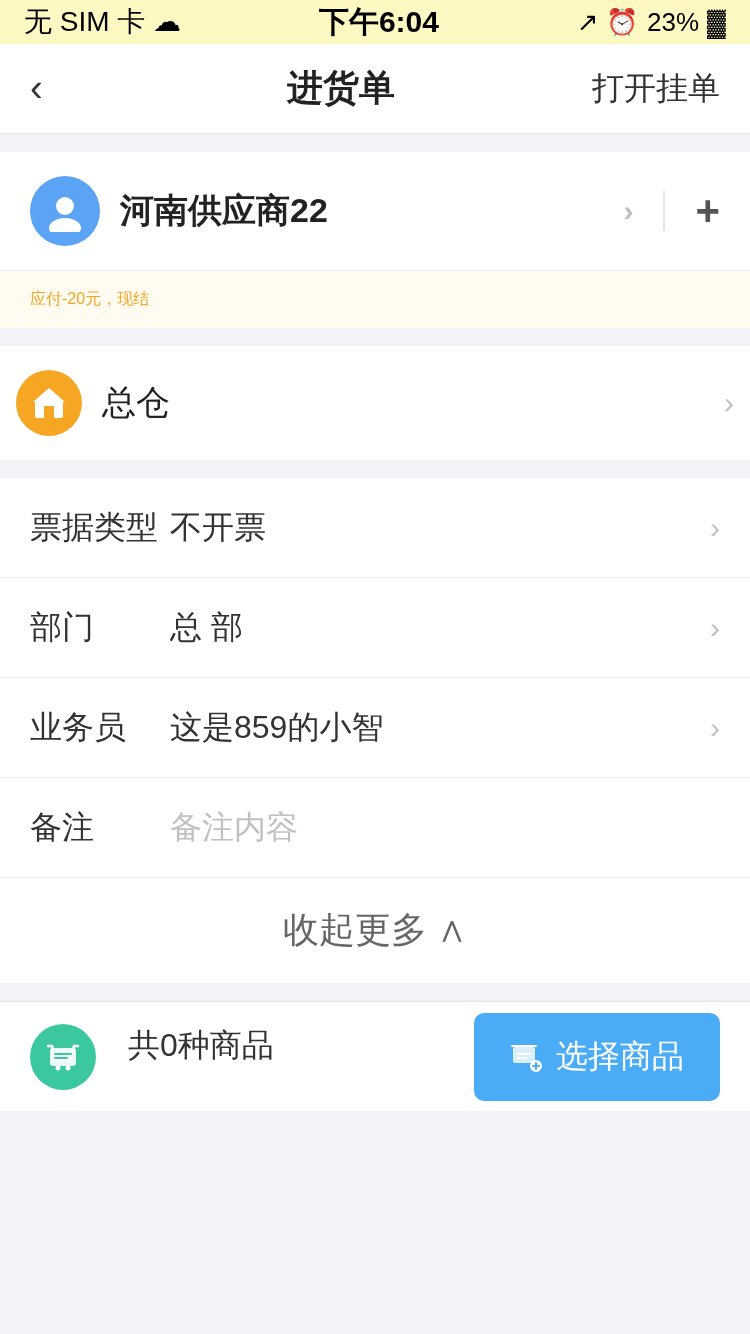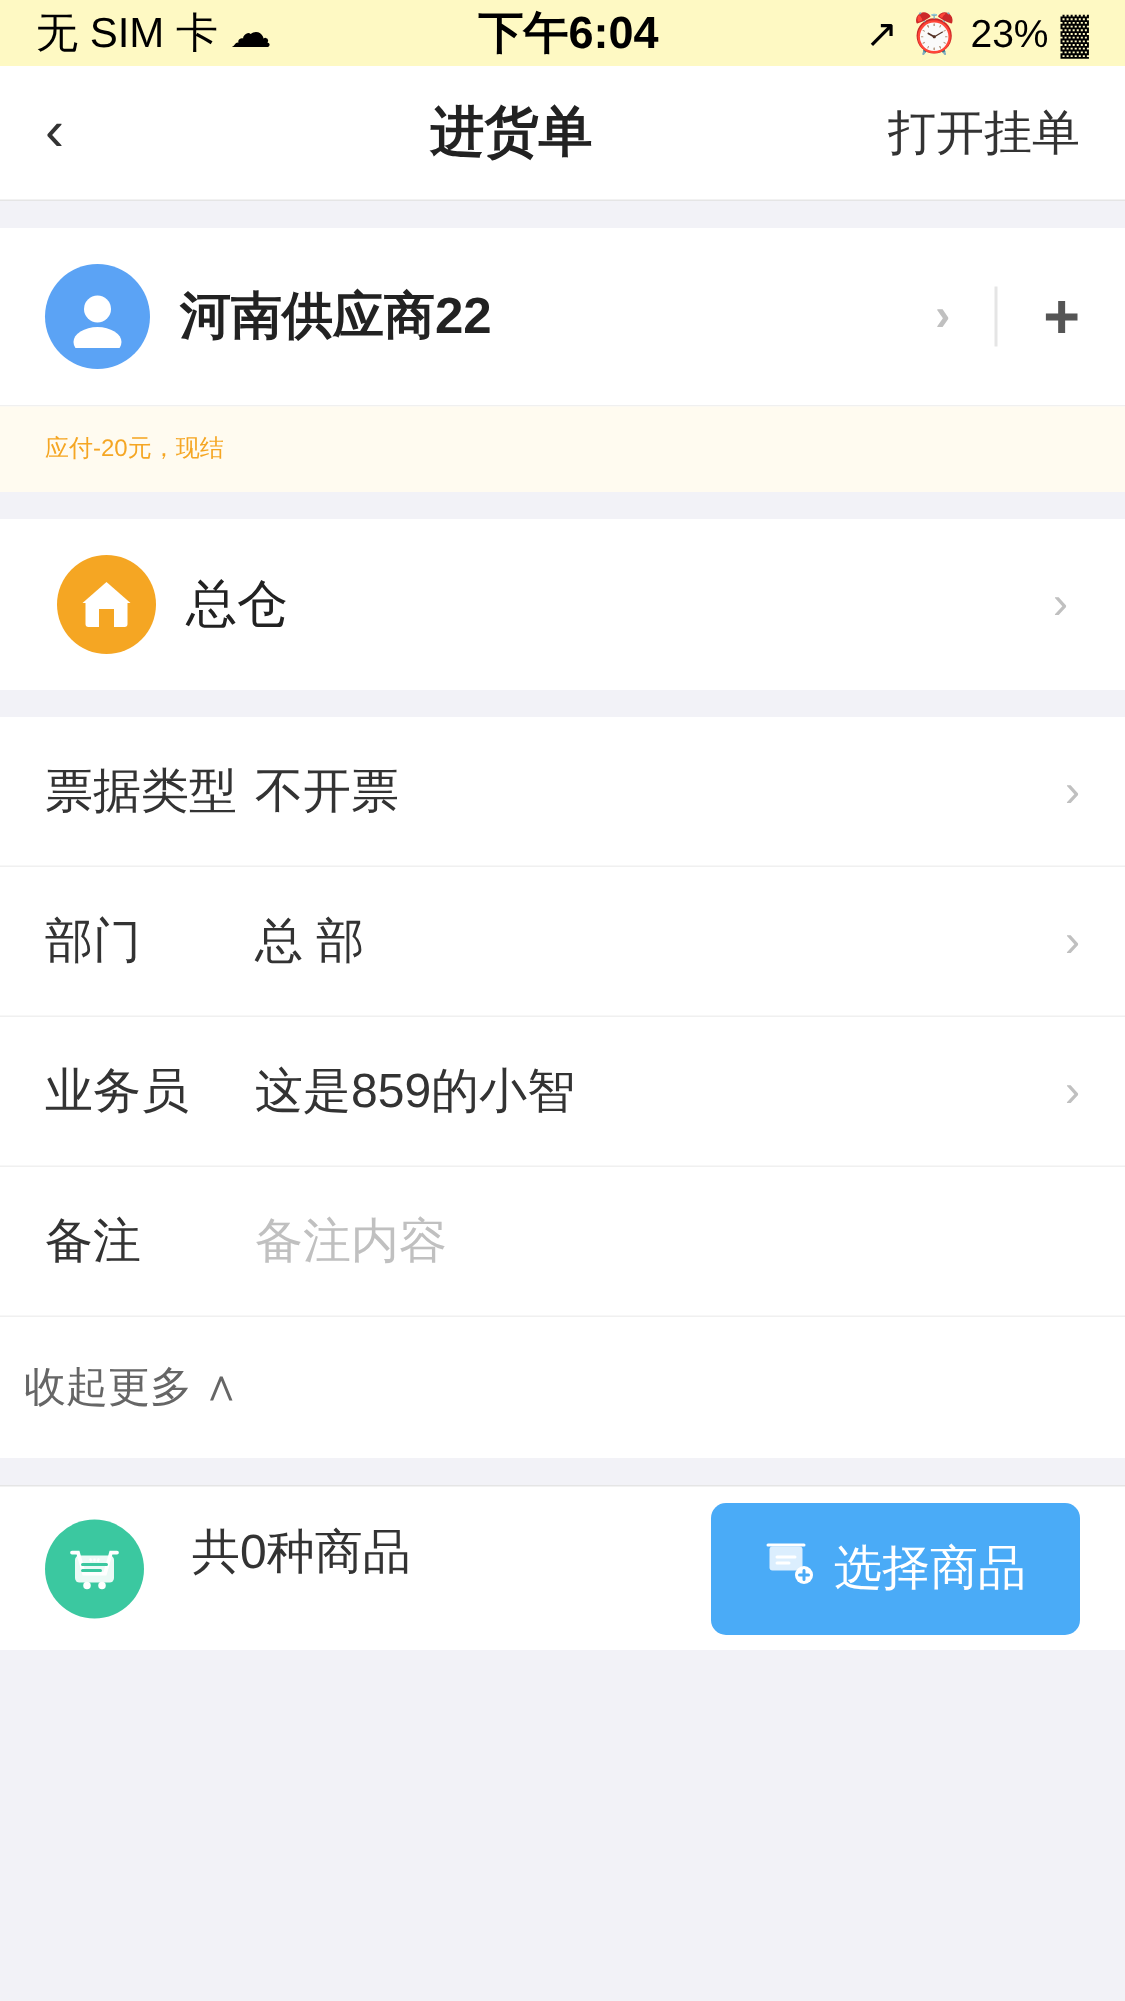--- a/index.html
+++ b/index.html
@@ -115,21 +115,21 @@
       background: #fffbf0;
       padding: 18px 30px;
       font-size: 16px;
       color: #f5a623;
     }
 
     
     .warehouse-row {
       display: flex;
       align-items: center;
-      padding: 24px 38px;
+      padding: 24px 16px;
       background: #fff;
     }
     .warehouse-icon {
       width: 66px;
       height: 66px;
       border-radius: 50%;
       background: #f5a623;
       display: flex;
       align-items: center;
       justify-content: center;
@@ -163,24 +163,24 @@
       color: #333;
     }
     .form-value.placeholder {
       color: #c0c0c0;
     }
 
     
     .collapse-row {
       display: flex;
       align-items: center;
-      justify-content: flex-start;
+      justify-content: center;
       padding: 28px 16px;
       background: #fff;
-      font-size: 28px;
+      font-size: 36px;
       color: #666;
       gap: 8px;
     }
 
     
     .footer-bar {
       height: 110px;
       background: #fff;
       display: flex;
       align-items: center;
@@ -206,20 +206,21 @@
       font-size: 32px;
       color: #333;
     }
     .select-btn {
       background: #4aabf7;
       color: #fff;
       font-size: 32px;
       padding: 22px 36px;
       border-radius: 10px;
       display: flex;
+      align-items: center;
       gap: 12px;
       cursor: pointer;
       border: none;
     }
 
     
     .bottom-fill {
       flex: 1;
       background: #f2f2f7;
       min-height: 300px;

